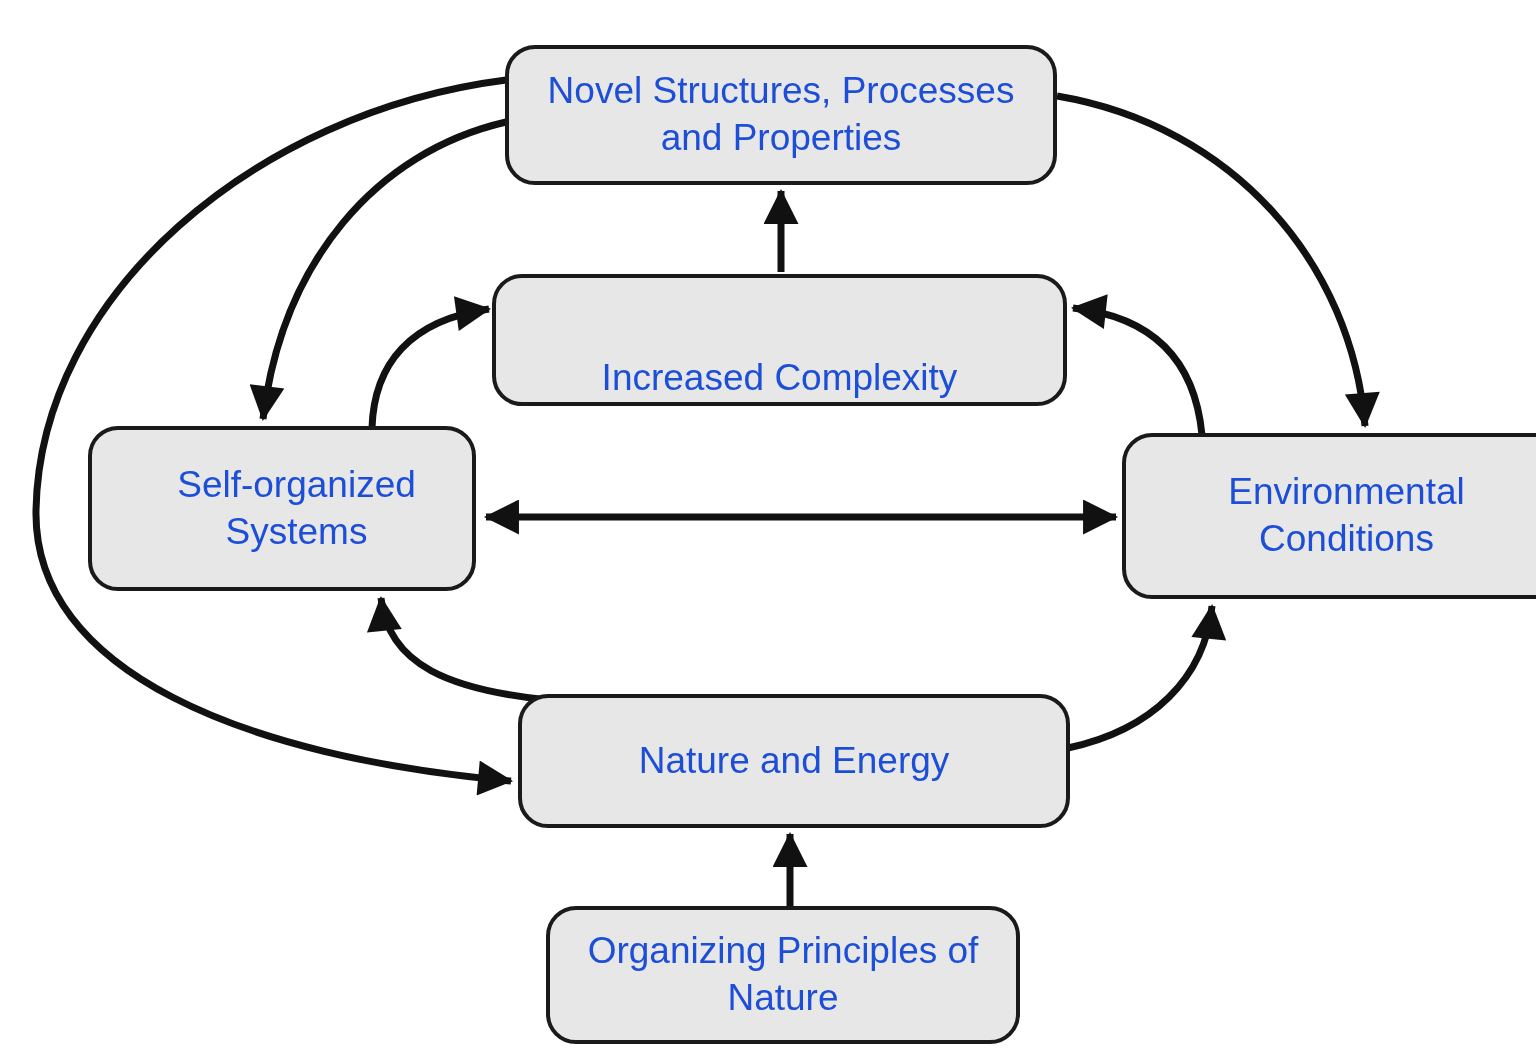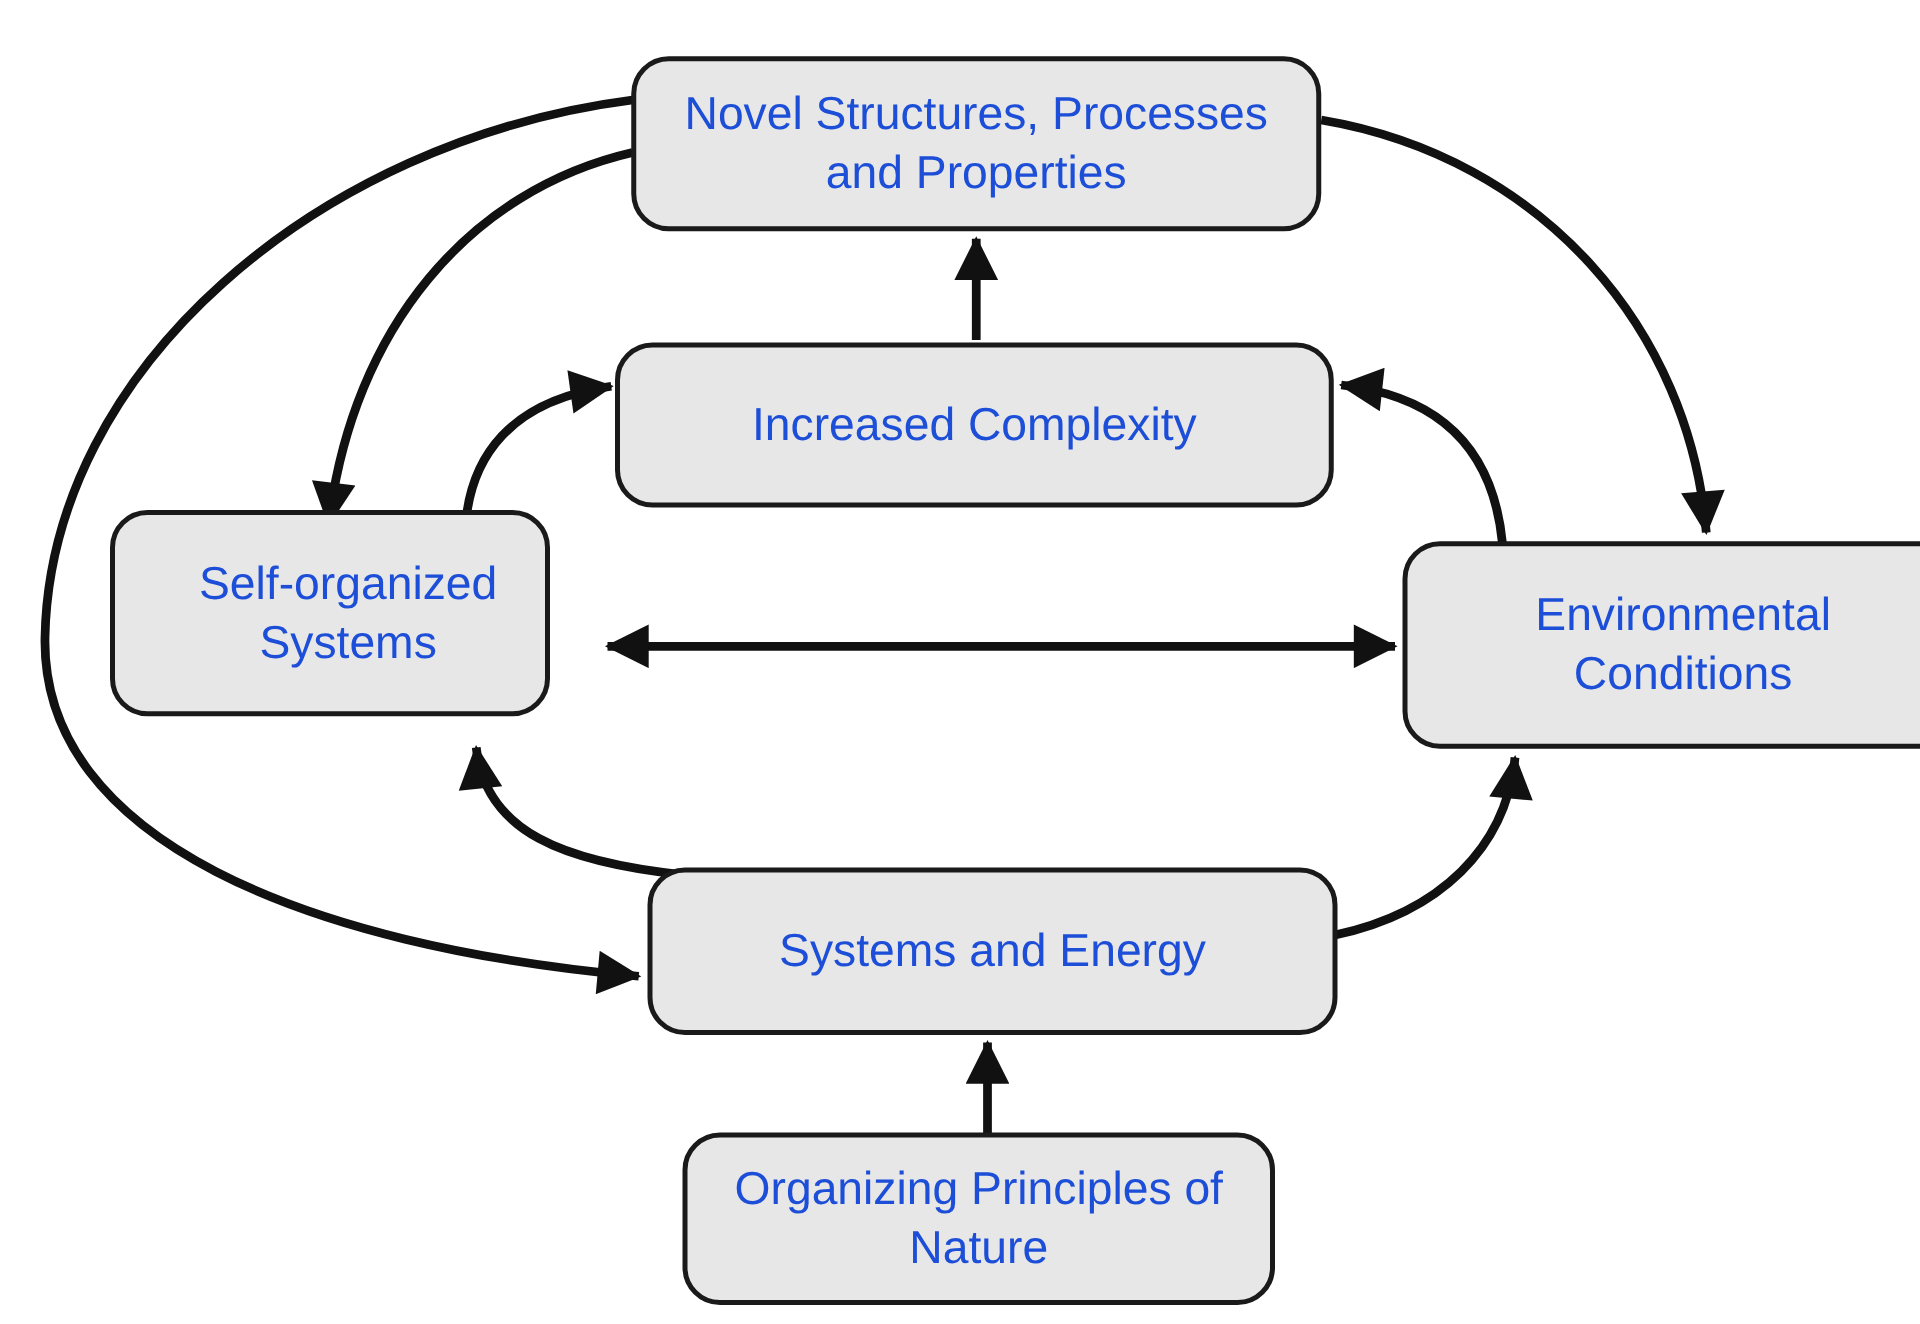--- a/index.html
+++ b/index.html
@@ -40,22 +40,22 @@
     background: var(--box-fill, #e7e7e7);
     border: 4px solid var(--box-border, #1a1a1a);
     border-radius: 30px;
     color: #1d4ed8;
     font-size: 37px;
     line-height: 1.26;
     padding: 0 14px;
   }
   .node .lbl { white-space: pre-line; }
   .node-novel      { left: 505px;  top: 45px;  width: 552px; height: 140px; }
-  .node-complexity { left: 492px;  top: 274px; width: 575px; height: 132px; }
-  .node-sos        { left: 88px;   top: 408px; width: 352px; height: 165px; padding-left: 43px; }
+  .node-complexity { left: 492px;  top: 274px; width: 575px; height: 132px; align-items: flex-end; }
+  .node-sos        { left: 88px;   top: 426px; width: 388px; height: 165px; padding-left: 43px; }
   .node-env        { left: 1122px; top: 433px; width: 449px; height: 166px; }
   .node-matter     { left: 518px;  top: 694px; width: 552px; height: 134px; }
   .node-organizing { left: 546px;  top: 906px; width: 474px; height: 138px; }
 </style>
 </head>
 <body>
 
 <div class="canvas">
 
   <svg class="edges" viewBox="0 0 1536 1059" xmlns="http://www.w3.org/2000/svg">
@@ -102,21 +102,21 @@
     <span class="lbl">Self-organized
 Systems</span>
   </div>
 
   <div class="node node-env">
     <span class="lbl">Environmental
 Conditions</span>
   </div>
 
   <div class="node node-matter">
-    <span class="lbl">Systems and Energy</span>
+    <span class="lbl">Nature and Energy</span>
   </div>
 
   <div class="node node-organizing">
     <span class="lbl">Organizing Principles of
 Nature</span>
   </div>
 
 </div>
 
 </body></html>

